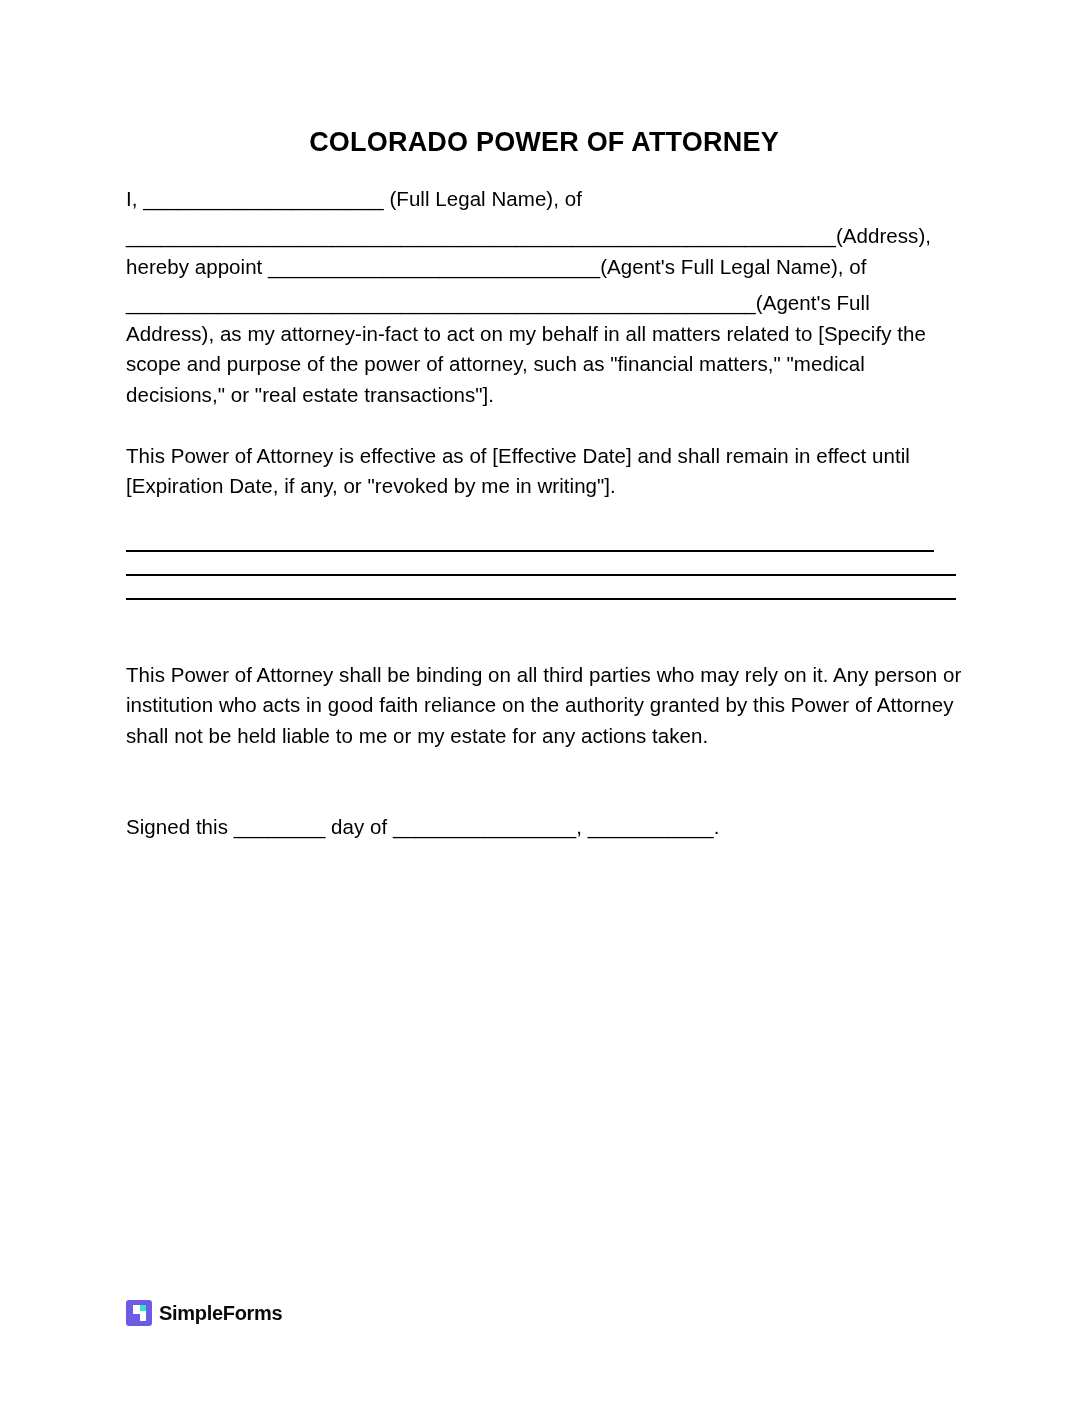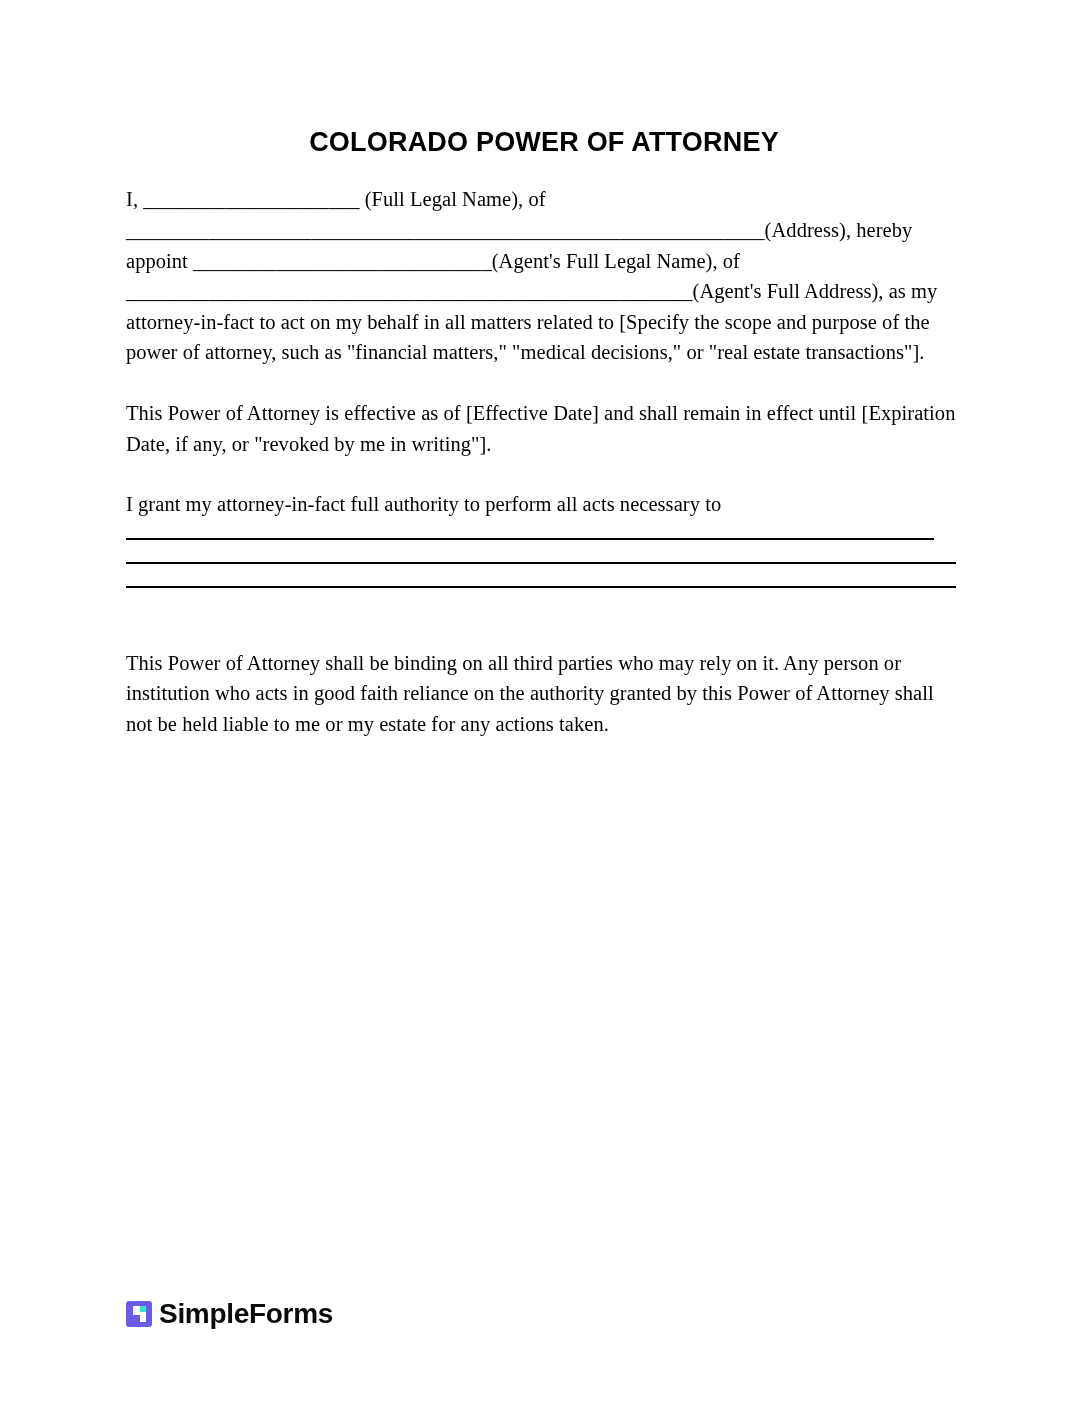--- a/index.html
+++ b/index.html
@@ -40,25 +40,24 @@
   }
 
   .para {
     font-size: 20.5px;
     line-height: 30.6px;
     margin: 0;
     text-align: left;
     word-break: break-word;
     overflow-wrap: break-word;
     letter-spacing: 0.05px;
-    font-family: Liberation Serif, serif;
   }
 
   .para + .para {
-    margin-top: 0;
+    margin-top: 6px;
   }
 
   .gap {
     height: 30px;
   }
 
   .gap-small {
     height: 18px;
   }
 
@@ -89,21 +88,21 @@
   }
 
   .logo-mark {
     width: 26px;
     height: 26px;
     position: relative;
     flex: 0 0 auto;
   }
 
   .logo-word {
-    font-size: 28px;
+    font-size: 20px;
     font-weight: bold;
     letter-spacing: -0.3px;
     line-height: 1;
     color: #0a0a0a;
   }
 
   .nowrap { white-space: nowrap; }
 </style>
 </head>
 <body>
@@ -119,21 +118,20 @@
     <p class="para">______________________________________________________________(Address), hereby appoint _____________________________(Agent's Full Legal Name), of</p>
 
     <p class="para">_______________________________________________________(Agent's Full Address), as my attorney-in-fact to act on my behalf in all matters related to [Specify the scope and purpose of the power of attorney, such as "financial matters," "medical decisions," or "real estate transactions"].</p>
 
     <div class="gap"></div>
 
     <p class="para">This Power of Attorney is effective as of [Effective Date] and shall remain in effect until [Expiration Date, if any, or "revoked by me in writing"].</p>
 
     <div class="gap"></div>
 
-    <p class="para">I grant my attorney-in-fact full authority to perform all acts necessary to</p>
 
     <div class="rule-wrap">
       <hr class="blank-rule rule-1">
     </div>
     <div class="rule-gap"></div>
     <hr class="blank-rule rule-2">
     <div class="rule-gap"></div>
     <hr class="blank-rule rule-3">
 
 
@@ -142,20 +140,21 @@
 
     <div class="gap"></div>
 
     <p class="para">This Power of Attorney shall be binding on all third parties who may rely on it. Any person or institution who acts in good faith reliance on the authority granted by this Power of Attorney shall not be held liable to me or my estate for any actions taken.</p>
 
     <div class="gap"></div>
 
 
     <div class="gap"></div>
 
+    <p class="para nowrap">Signed this ________ day of ________________, ___________.</p>
 
     <div class="gap-small"></div>
 
 
     <div class="gap-small"></div>
 
 
   </div>
 
   <div class="logo">

